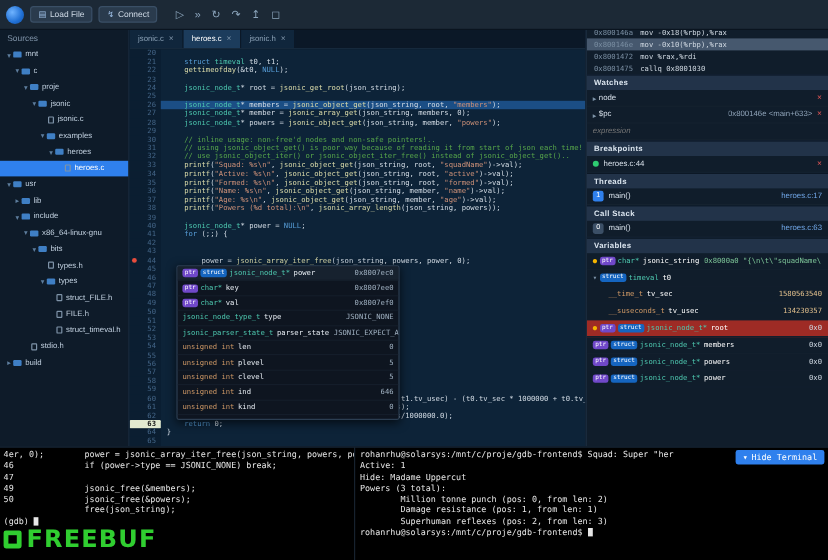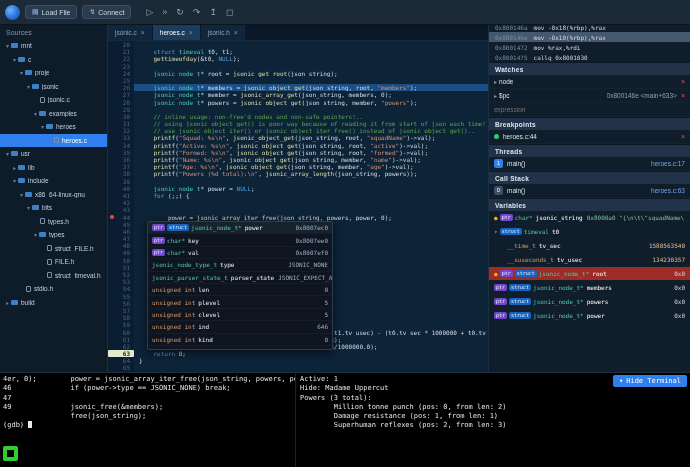--- a/index.html
+++ b/index.html
@@ -594,36 +594,40 @@
         </div>
       </div>
   </div>
 
   <div class="term term-left">
     <div id="term-left-lines">
         <div class="tline">4er, 0);        power = jsonic_array_iter_free(json_string, powers, po</div>
         <div class="tline">46              if (power-&gt;type == JSONIC_NONE) break;</div>
         <div class="tline">47</div>
         <div class="tline">49              jsonic_free(&amp;members);</div>
+        <div class="tline">50              jsonic_free(&amp;powers);</div>
         <div class="tline">                free(json_string);</div>
         <div class="tline">(gdb) <span class="cursor"></span></div>
       </div>
   </div>
   <div class="term term-right">
     <button class="hidebtn">
       <span>▾</span>
       <span>Hide Terminal</span>
     </button>
     <div id="term-right-lines">
+        <div class="tline">rohanrhu@solarsys:/mnt/c/proje/gdb-frontend$ Squad: Super "her</div>
         <div class="tline">Active: 1</div>
         <div class="tline">Hide: Madame Uppercut</div>
         <div class="tline">Powers (3 total):</div>
         <div class="tline">        Million tonne punch (pos: 0, from len: 2)</div>
         <div class="tline">        Damage resistance (pos: 1, from len: 1)</div>
         <div class="tline">        Superhuman reflexes (pos: 2, from len: 3)</div>
+        <div class="tline">rohanrhu@solarsys:/mnt/c/proje/gdb-frontend$ <span class="cursor"></span></div>
       </div>
   </div>
 
   <div class="freebuf">
     <span class="fb-icon"></span>
+    <span>FREEBUF</span>
   </div>
 
 </div>
 
 </body></html>

